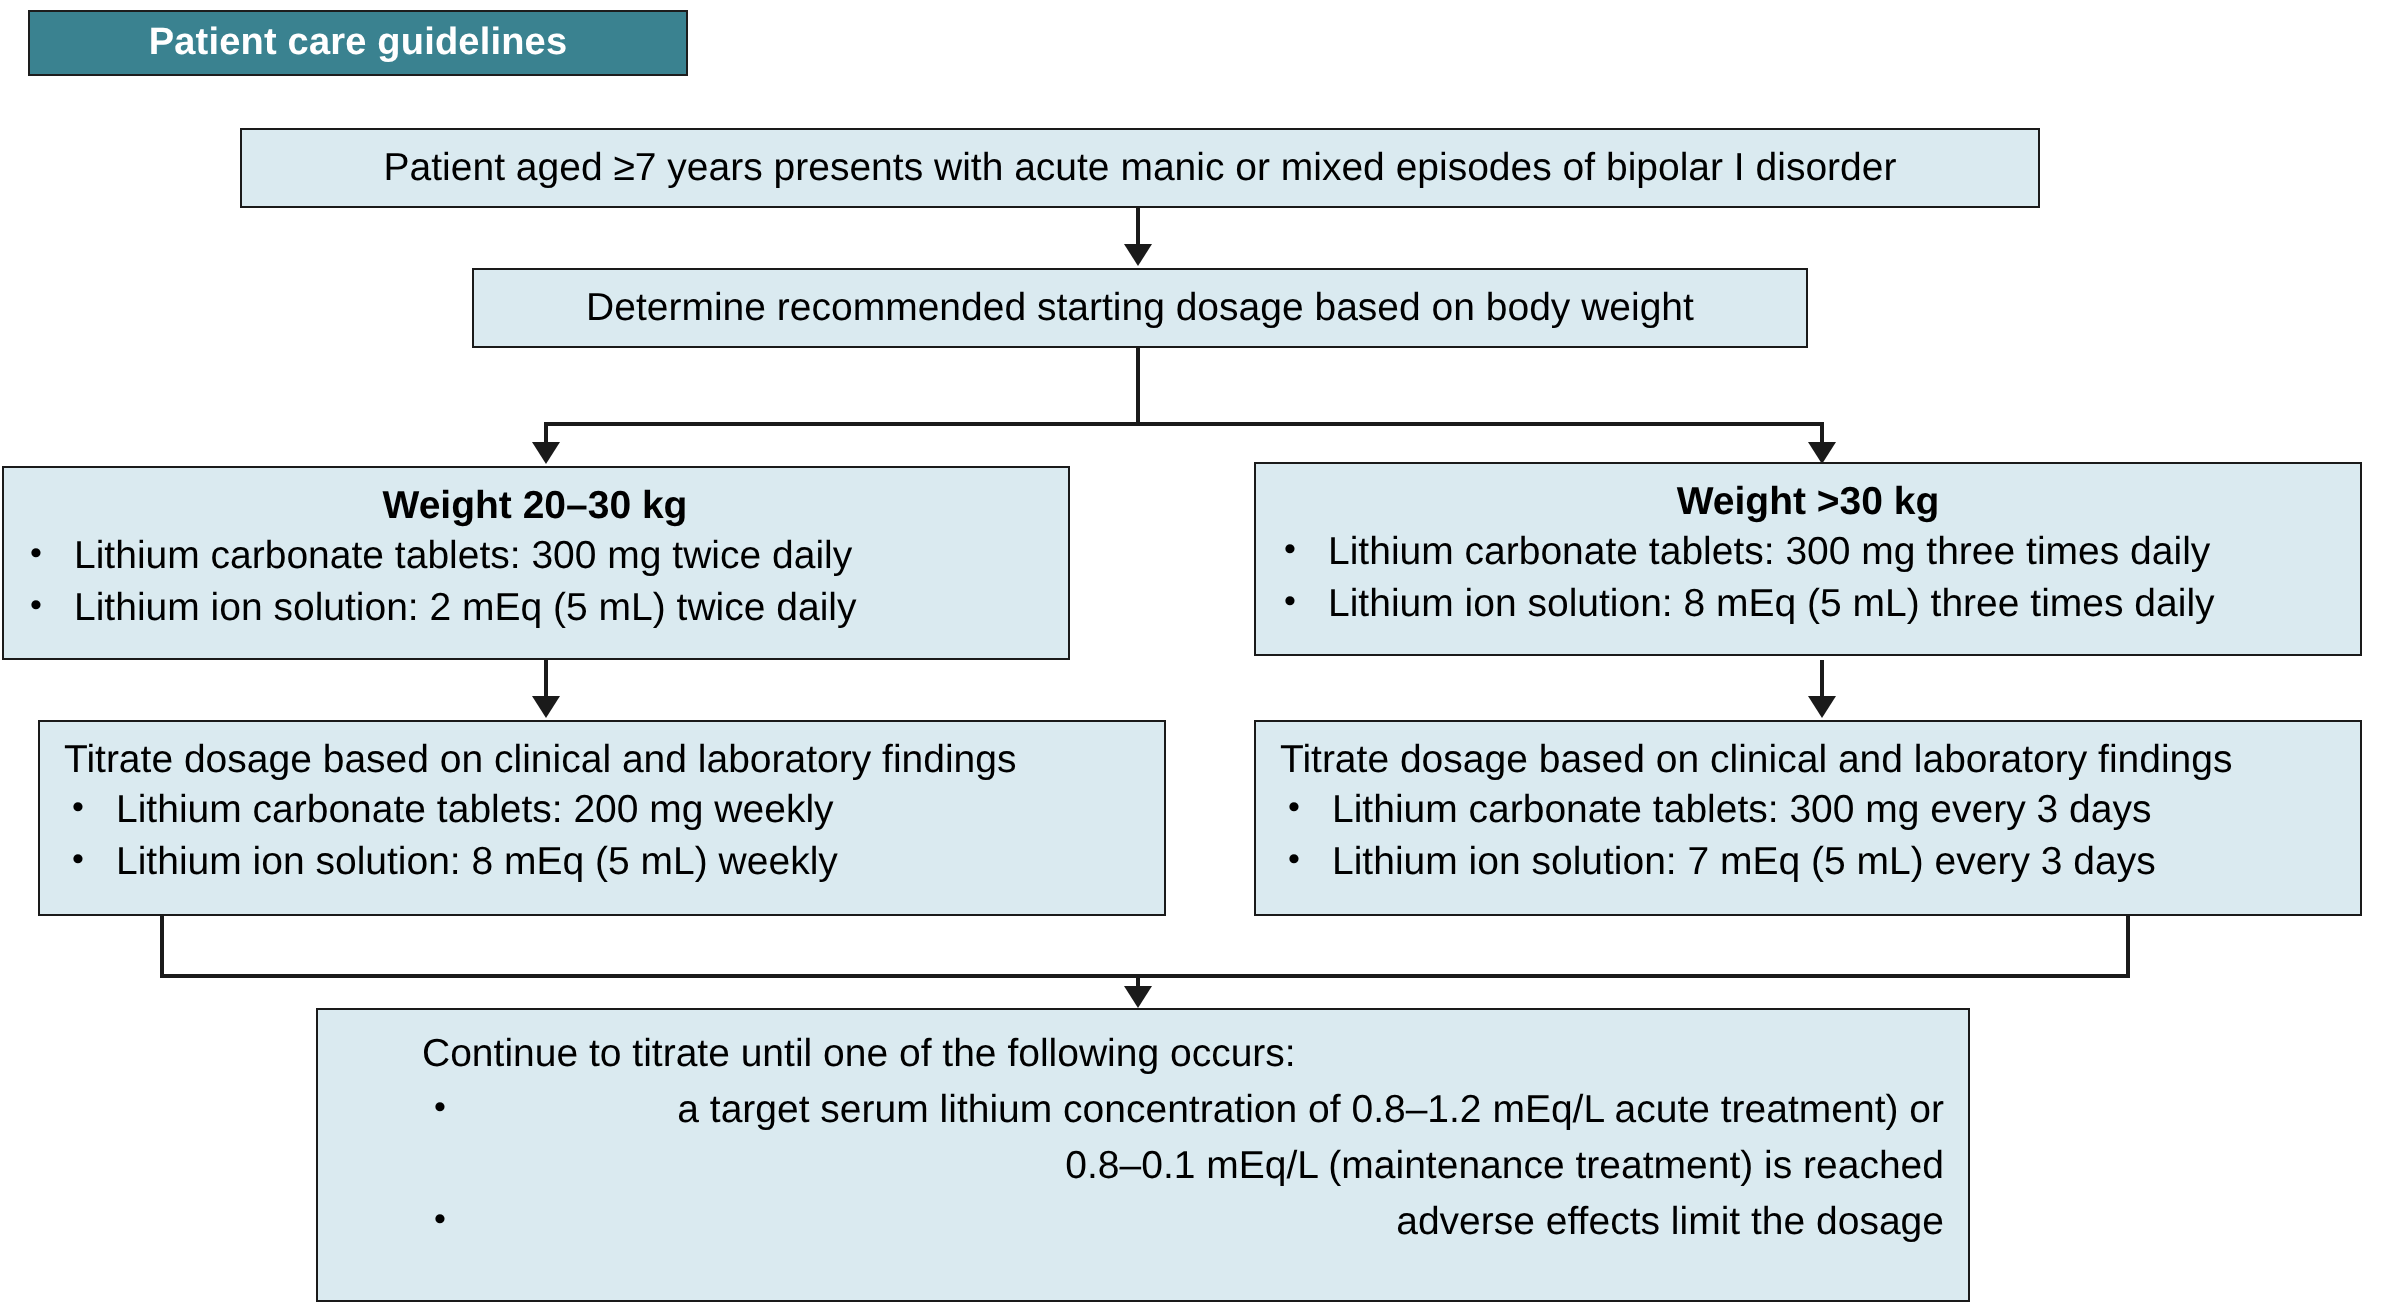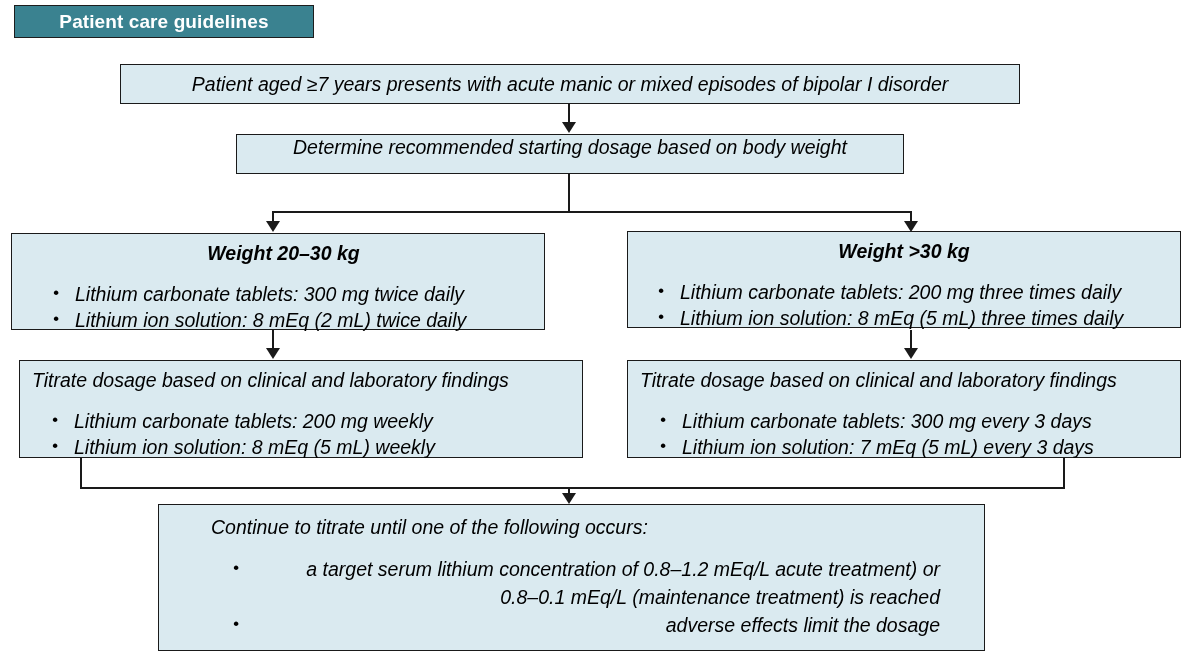--- a/index.html
+++ b/index.html
@@ -18,21 +18,21 @@
     position: relative;
     width: 1200px;
     height: 656px;
   }
 
   
   .banner {
     position: absolute;
     left: 14px;
     top: 5px;
-    width: 300px;
+    width: 330px;
     height: 33px;
     background: #3a8290;
     border: 1.5px solid #1d1d1d;
     box-sizing: border-box;
     display: flex;
     align-items: center;
     justify-content: center;
   }
   .banner-label {
     color: #ffffff;
@@ -41,33 +41,32 @@
     letter-spacing: 0.1px;
     white-space: nowrap;
   }
 
   
   .fbox {
     position: absolute;
     background: #daeaf0;
     border: 1.6px solid #1a1a1a;
     box-sizing: border-box;
-    font-style: italic;
   }
   .fbox-title {
     font-size: 19.5px;
     line-height: 24px;
     white-space: nowrap;
   }
   .fbox-title.center { text-align: center; }
   .fbox-title.bold { font-weight: bold; }
 
   .bullets {
     list-style: none;
-    margin: 16px;
+    margin: 0;
     padding: 0;
   }
   .bullets li {
     position: relative;
     font-size: 19.5px;
     line-height: 26px;
     padding-left: 26px;
     white-space: nowrap;
   }
   .bullets li::before {
@@ -82,41 +81,41 @@
     padding-left: 0;
   }
 
   
   #box-presentation {
     left: 120px; top: 64px; width: 900px; height: 40px;
     display: flex; align-items: center; justify-content: center;
   }
   #box-determine {
     left: 236px; top: 134px; width: 668px; height: 40px;
-    display: flex; justify-content: center;
+    display: flex; align-items: center; justify-content: center;
   }
   #box-weight-low {
-    left: 11px; top: 233px; width: 534px; height: 97px;
-    padding: 7px 10px 0 21px;
+    left: 1px; top: 233px; width: 534px; height: 97px;
+    padding: 7px 10px 0 9px;
   }
   #box-weight-high {
     left: 627px; top: 231px; width: 554px; height: 97px;
     padding: 7px 10px 0 10px;
   }
   #box-titrate-low {
     left: 19px; top: 360px; width: 564px; height: 98px;
     padding: 7px 10px 0 12px;
   }
   #box-titrate-high {
     left: 627px; top: 360px; width: 554px; height: 98px;
     padding: 7px 10px 0 12px;
   }
   #box-continue {
     left: 158px; top: 504px; width: 827px; height: 147px;
-    padding: 10px 28px 0 52px;
+    padding: 10px 12px 0 52px;
   }
   #box-continue .fbox-title { margin-bottom: 2px; }
   #box-continue .bullets li { padding-left: 30px; line-height: 28px; text-align: right; }
   #box-continue .bullets li::before { left: 6px; }
   #box-continue .bullets li .wrapline { margin-left: 0px; }
 
   
   .vline, .hline {
     position: absolute;
     background: #1a1a1a;
@@ -155,28 +154,28 @@
   <div class="hline" style="left:272px; top:211px; width:640px;"></div>
   <div class="vline" style="left:272px; top:211px; height:12px;"></div>
   <div class="arrowhead" style="left:266px; top:221px;"></div>
   <div class="vline" style="left:910px; top:211px; height:12px;"></div>
   <div class="arrowhead" style="left:904px; top:221px;"></div>
 
   <div class="fbox" id="box-weight-low">
     <div class="fbox-title center bold">Weight 20–30 kg</div>
     <ul class="bullets">
       <li><span>Lithium carbonate tablets: 300 mg twice daily</span></li>
-      <li><span>Lithium ion solution: 8 mEq (2 mL) twice daily</span></li>
+      <li><span>Lithium ion solution: 2 mEq (5 mL) twice daily</span></li>
     </ul>
   </div>
 
   <div class="fbox" id="box-weight-high">
     <div class="fbox-title center bold">Weight &gt;30 kg</div>
     <ul class="bullets">
-      <li><span>Lithium carbonate tablets: 200 mg three times daily</span></li>
+      <li><span>Lithium carbonate tablets: 300 mg three times daily</span></li>
       <li><span>Lithium ion solution: 8 mEq (5 mL) three times daily</span></li>
     </ul>
   </div>
 
   <div class="vline" style="left:272px; top:330px; height:19px;"></div>
   <div class="arrowhead" style="left:266px; top:348px;"></div>
   <div class="vline" style="left:910px; top:330px; height:19px;"></div>
   <div class="arrowhead" style="left:904px; top:348px;"></div>
 
   <div class="fbox" id="box-titrate-low">

